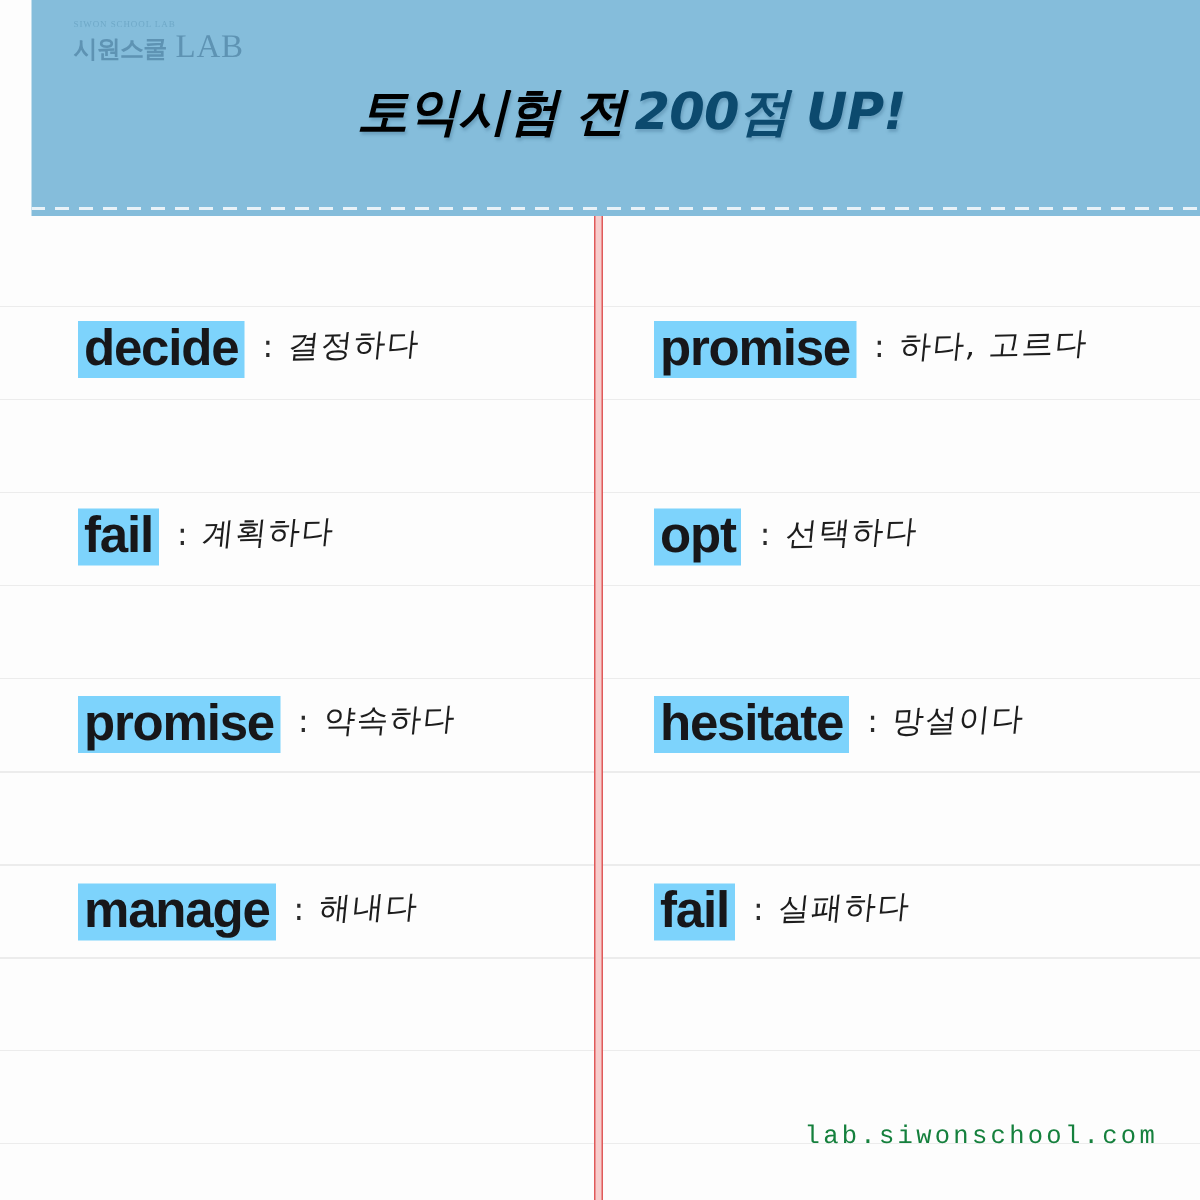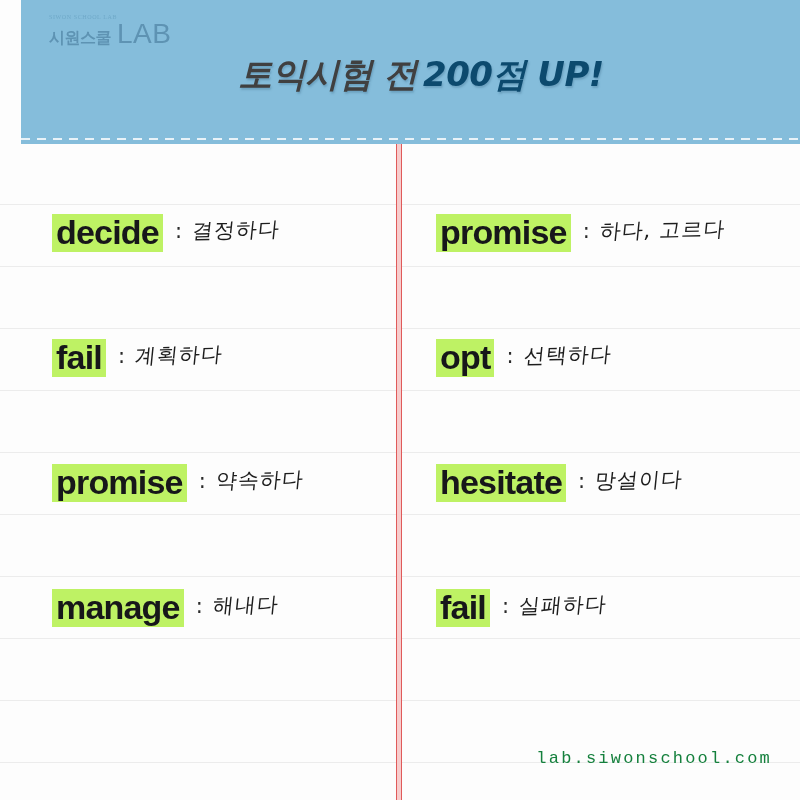--- a/index.html
+++ b/index.html
@@ -87,42 +87,42 @@
     gap: 6px;
     color: #5e93b3;
   }
   #logo-ko {
     font-size: 16px;
     font-weight: bold;
     font-family: "DejaVu Sans", sans-serif;
     letter-spacing: -0.5px;
   }
   #logo-lab {
-    font-size: 28px;
-    font-family: Liberation Sans, sans-serif;
+    font-size: 22px;
+    font-family: Liberation Serif, serif;
     letter-spacing: 0.5px;
     line-height: 0.85;
   }
 
   
   #headline {
     position: absolute;
     left: 0;
     top: 52px;
     width: 800px;
     text-align: center;
     font-size: 34px;
     font-weight: bold;
     font-style: italic;
     font-family: "DejaVu Sans", sans-serif;
     letter-spacing: -0.5px;
     white-space: nowrap;
   }
   #headline .hl-white {
-    color: #404040;
+    color: #000000;
     text-shadow: 1px 2px 2px rgba(60,110,140,0.35);
   }
   #headline .hl-yellow {
     color: #0c4a6e;
     text-shadow: 1px 2px 2px rgba(60,110,140,0.35);
     margin-left: 6px;
   }
 
   
   #divider {
@@ -154,21 +154,21 @@
     height: 62px;
     display: flex;
     align-items: center;
   }
 
   .term {
     font-size: 34px;
     font-weight: bold;
     font-family: "Liberation Sans", sans-serif;
     color: #17171a;
-    background: #bef264;
+    background: #7dd3fc;
     padding: 1px 4px;
     letter-spacing: -0.8px;
     white-space: nowrap;
     line-height: 1.05;
     text-align: center;
   }
 
   .colon {
     font-size: 21px;
     color: #2a2a2a;

